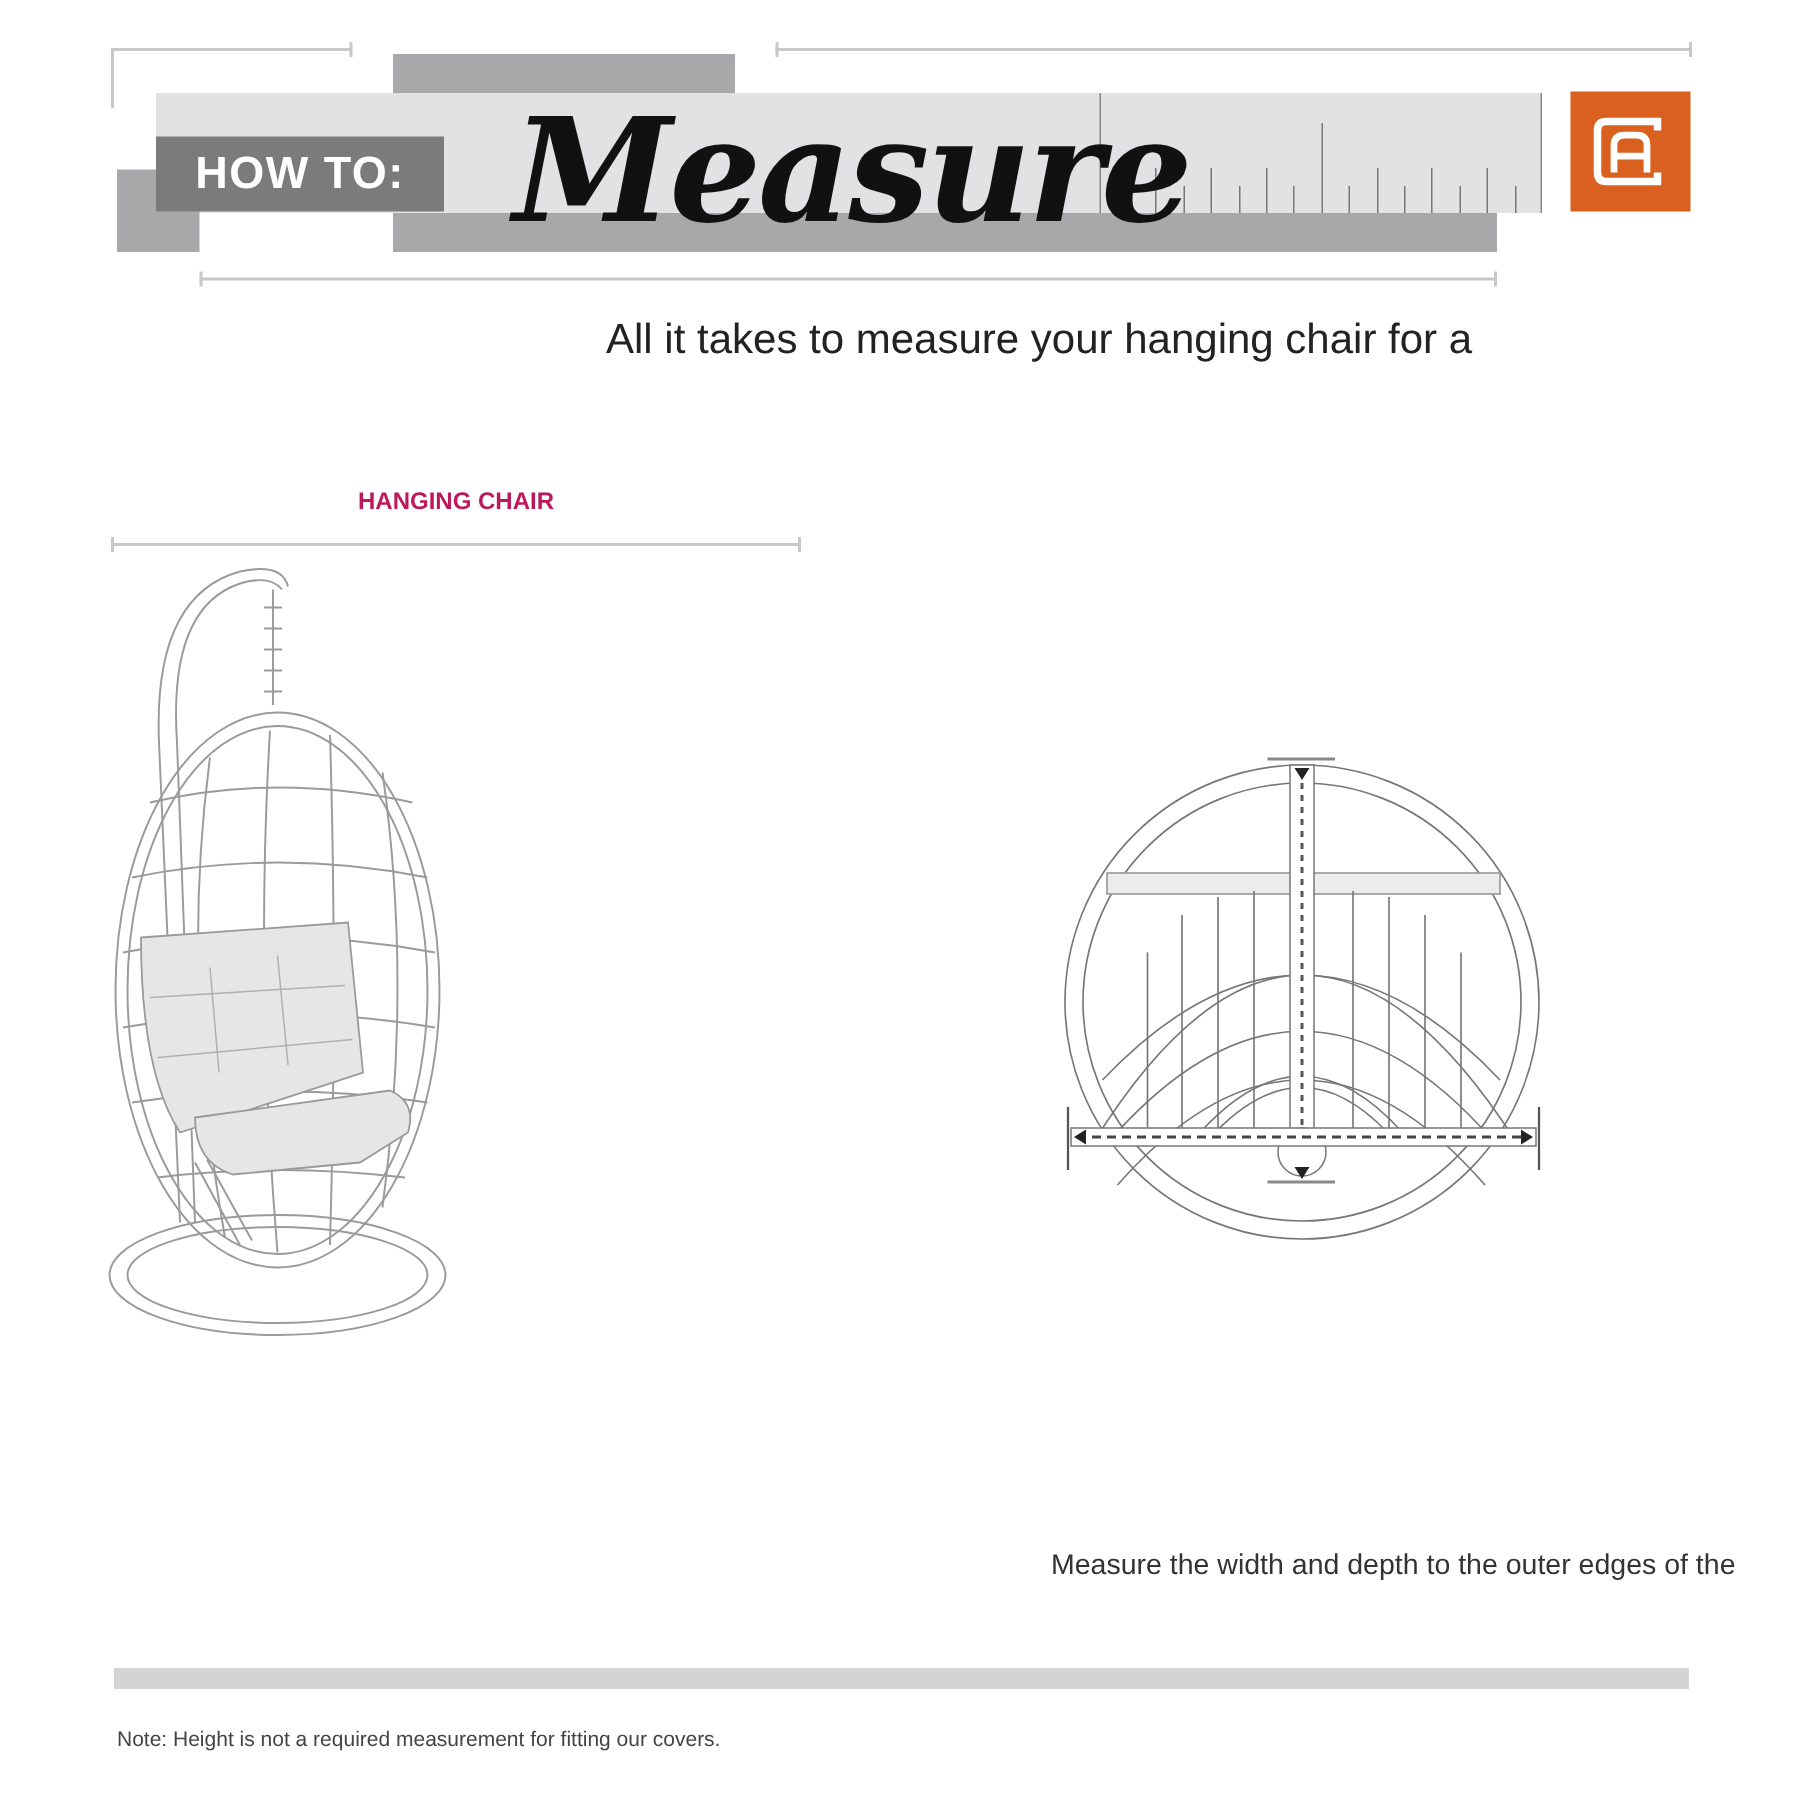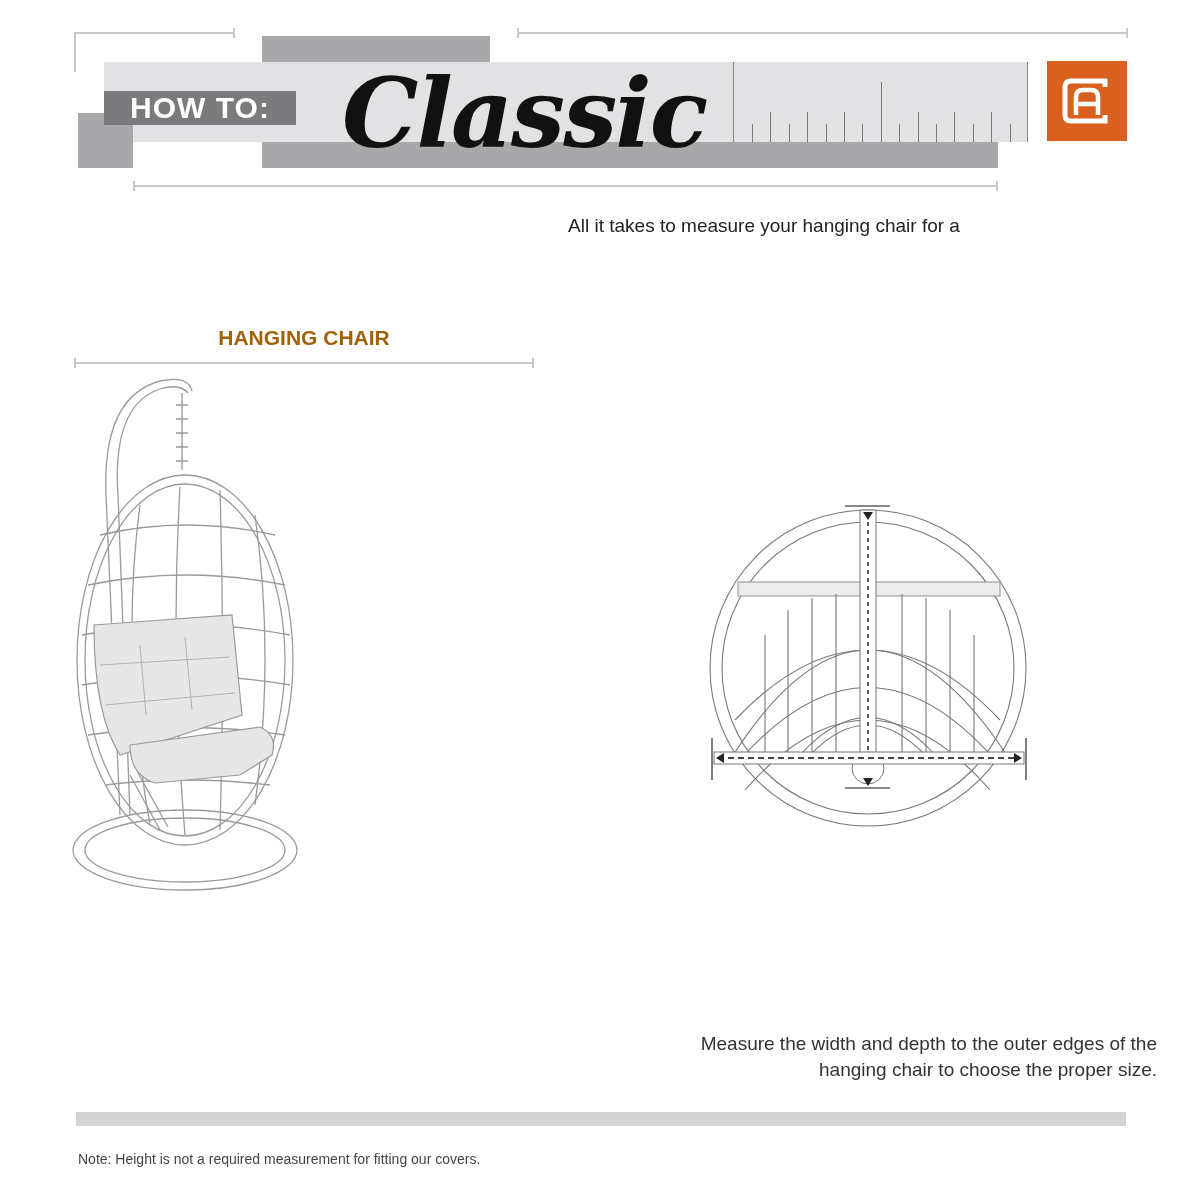--- a/index.html
+++ b/index.html
@@ -5,22 +5,22 @@
   html, body { margin: 0; padding: 0; background: #ffffff; }
   body { width: 1200px; height: 1200px; position: relative; overflow: hidden; font-family: "Liberation Sans", sans-serif; color: #1a1a1a; }
   .abs { position: absolute; }
   .line { position: absolute; background: #c8c8c8; }
   .band-dark { background: #a8a8aa; }
   .band-light { background: #e2e2e4; }
   .howto-box { background: #7b7b7d; color: #fff; font-weight: 700; font-size: 30px; letter-spacing: 1px; display: flex; align-items: center; justify-content: center; }
   .measure { font-family: "DejaVu Serif", serif; font-style: italic; font-weight: 700; font-size: 96px; color: #111; letter-spacing: -2px; line-height: 1; }
   .ruler-tick { position: absolute; bottom: 0; width: 1px; background: #777; }
   .logo { background: #d9601e; display: flex; align-items: center; justify-content: center; }
-  .intro { font-size: 19px; line-height: 38px; text-align: center; color: #222; }
-  .section-title { font-weight: 700; font-size: 21px; color: #a16207; text-align: center; }
+  .intro { font-size: 28px; line-height: 38px; text-align: left; color: #222; }
+  .section-title { font-weight: 700; font-size: 16px; color: #be185d; text-align: center; }
   .instr { font-size: 19px; line-height: 26px; color: #333; text-align: right; }
   .footer-bar { background: #d4d4d4; }
   .note { font-size: 14px; color: #444; }
 </style>
 </head>
 <body>
 
 <div>
 
   <div class="line" style="left:74px;top:32px;width:160px;height:2px;"></div>
@@ -54,23 +54,23 @@
     <div class="ruler-tick" style="left:147px;height:60px;"></div>
     <div class="ruler-tick" style="left:165px;height:18px;"></div>
     <div class="ruler-tick" style="left:184px;height:30px;"></div>
     <div class="ruler-tick" style="left:202px;height:18px;"></div>
     <div class="ruler-tick" style="left:220px;height:30px;"></div>
     <div class="ruler-tick" style="left:239px;height:18px;"></div>
     <div class="ruler-tick" style="left:257px;height:30px;"></div>
     <div class="ruler-tick" style="left:276px;height:18px;"></div>
   </div>
 
-  <div class="abs howto-box" style="left:104px;top:91px;width:192px;height:34px;">HOW TO:</div>
+  <div class="abs howto-box" style="left:104px;top:91px;width:192px;height:50px;">HOW TO:</div>
 
-  <div class="abs measure" style="left:342px;top:66px;">Classic</div>
+  <div class="abs measure" style="left:342px;top:66px;">Measure</div>
 
   <div class="abs logo" style="left:1047px;top:61px;width:80px;height:80px;">
     <svg width="56" height="56" viewBox="0 0 56 56">
       <path d="M46 14 L46 8 L12 8 Q6 8 6 14 L6 42 Q6 48 12 48 L46 48 L46 42" fill="none" stroke="#fff" stroke-width="5"></path>
       <path d="M17 42 L17 24 Q17 17 24 17 L32 17 Q39 17 39 24 L39 42" fill="none" stroke="#fff" stroke-width="4.5"></path>
       <line x1="17" y1="31" x2="39" y2="31" stroke="#fff" stroke-width="4.5"></line>
     </svg>
   </div>
 </div>
 
@@ -152,17 +152,16 @@
   <rect x="24" y="262" width="310" height="12" fill="#fff" stroke="#777" stroke-width="1"></rect>
   <line x1="28" y1="268" x2="330" y2="268" stroke="#444" stroke-width="2" stroke-dasharray="6 4"></line>
   <line x1="22" y1="248" x2="22" y2="290" stroke="#555" stroke-width="1.5"></line>
   <line x1="336" y1="248" x2="336" y2="290" stroke="#555" stroke-width="1.5"></line>
   <path d="M26 268 L34 263 L34 273 Z" fill="#222"></path>
   <path d="M332 268 L324 263 L324 273 Z" fill="#222"></path>
 </svg>
 
 <div class="abs instr" style="left:597px;top:1031px;width:560px;">
   <div>Measure the width and depth to the outer edges of the</div>
-  <div>hanging chair to choose the proper size.</div>
 </div>
 
 <div class="abs footer-bar" style="left:76px;top:1112px;width:1050px;height:14px;"></div>
 <div class="abs note" style="left:78px;top:1151px;">Note: Height is not a required measurement for fitting our covers.</div>
 
 </body></html>

